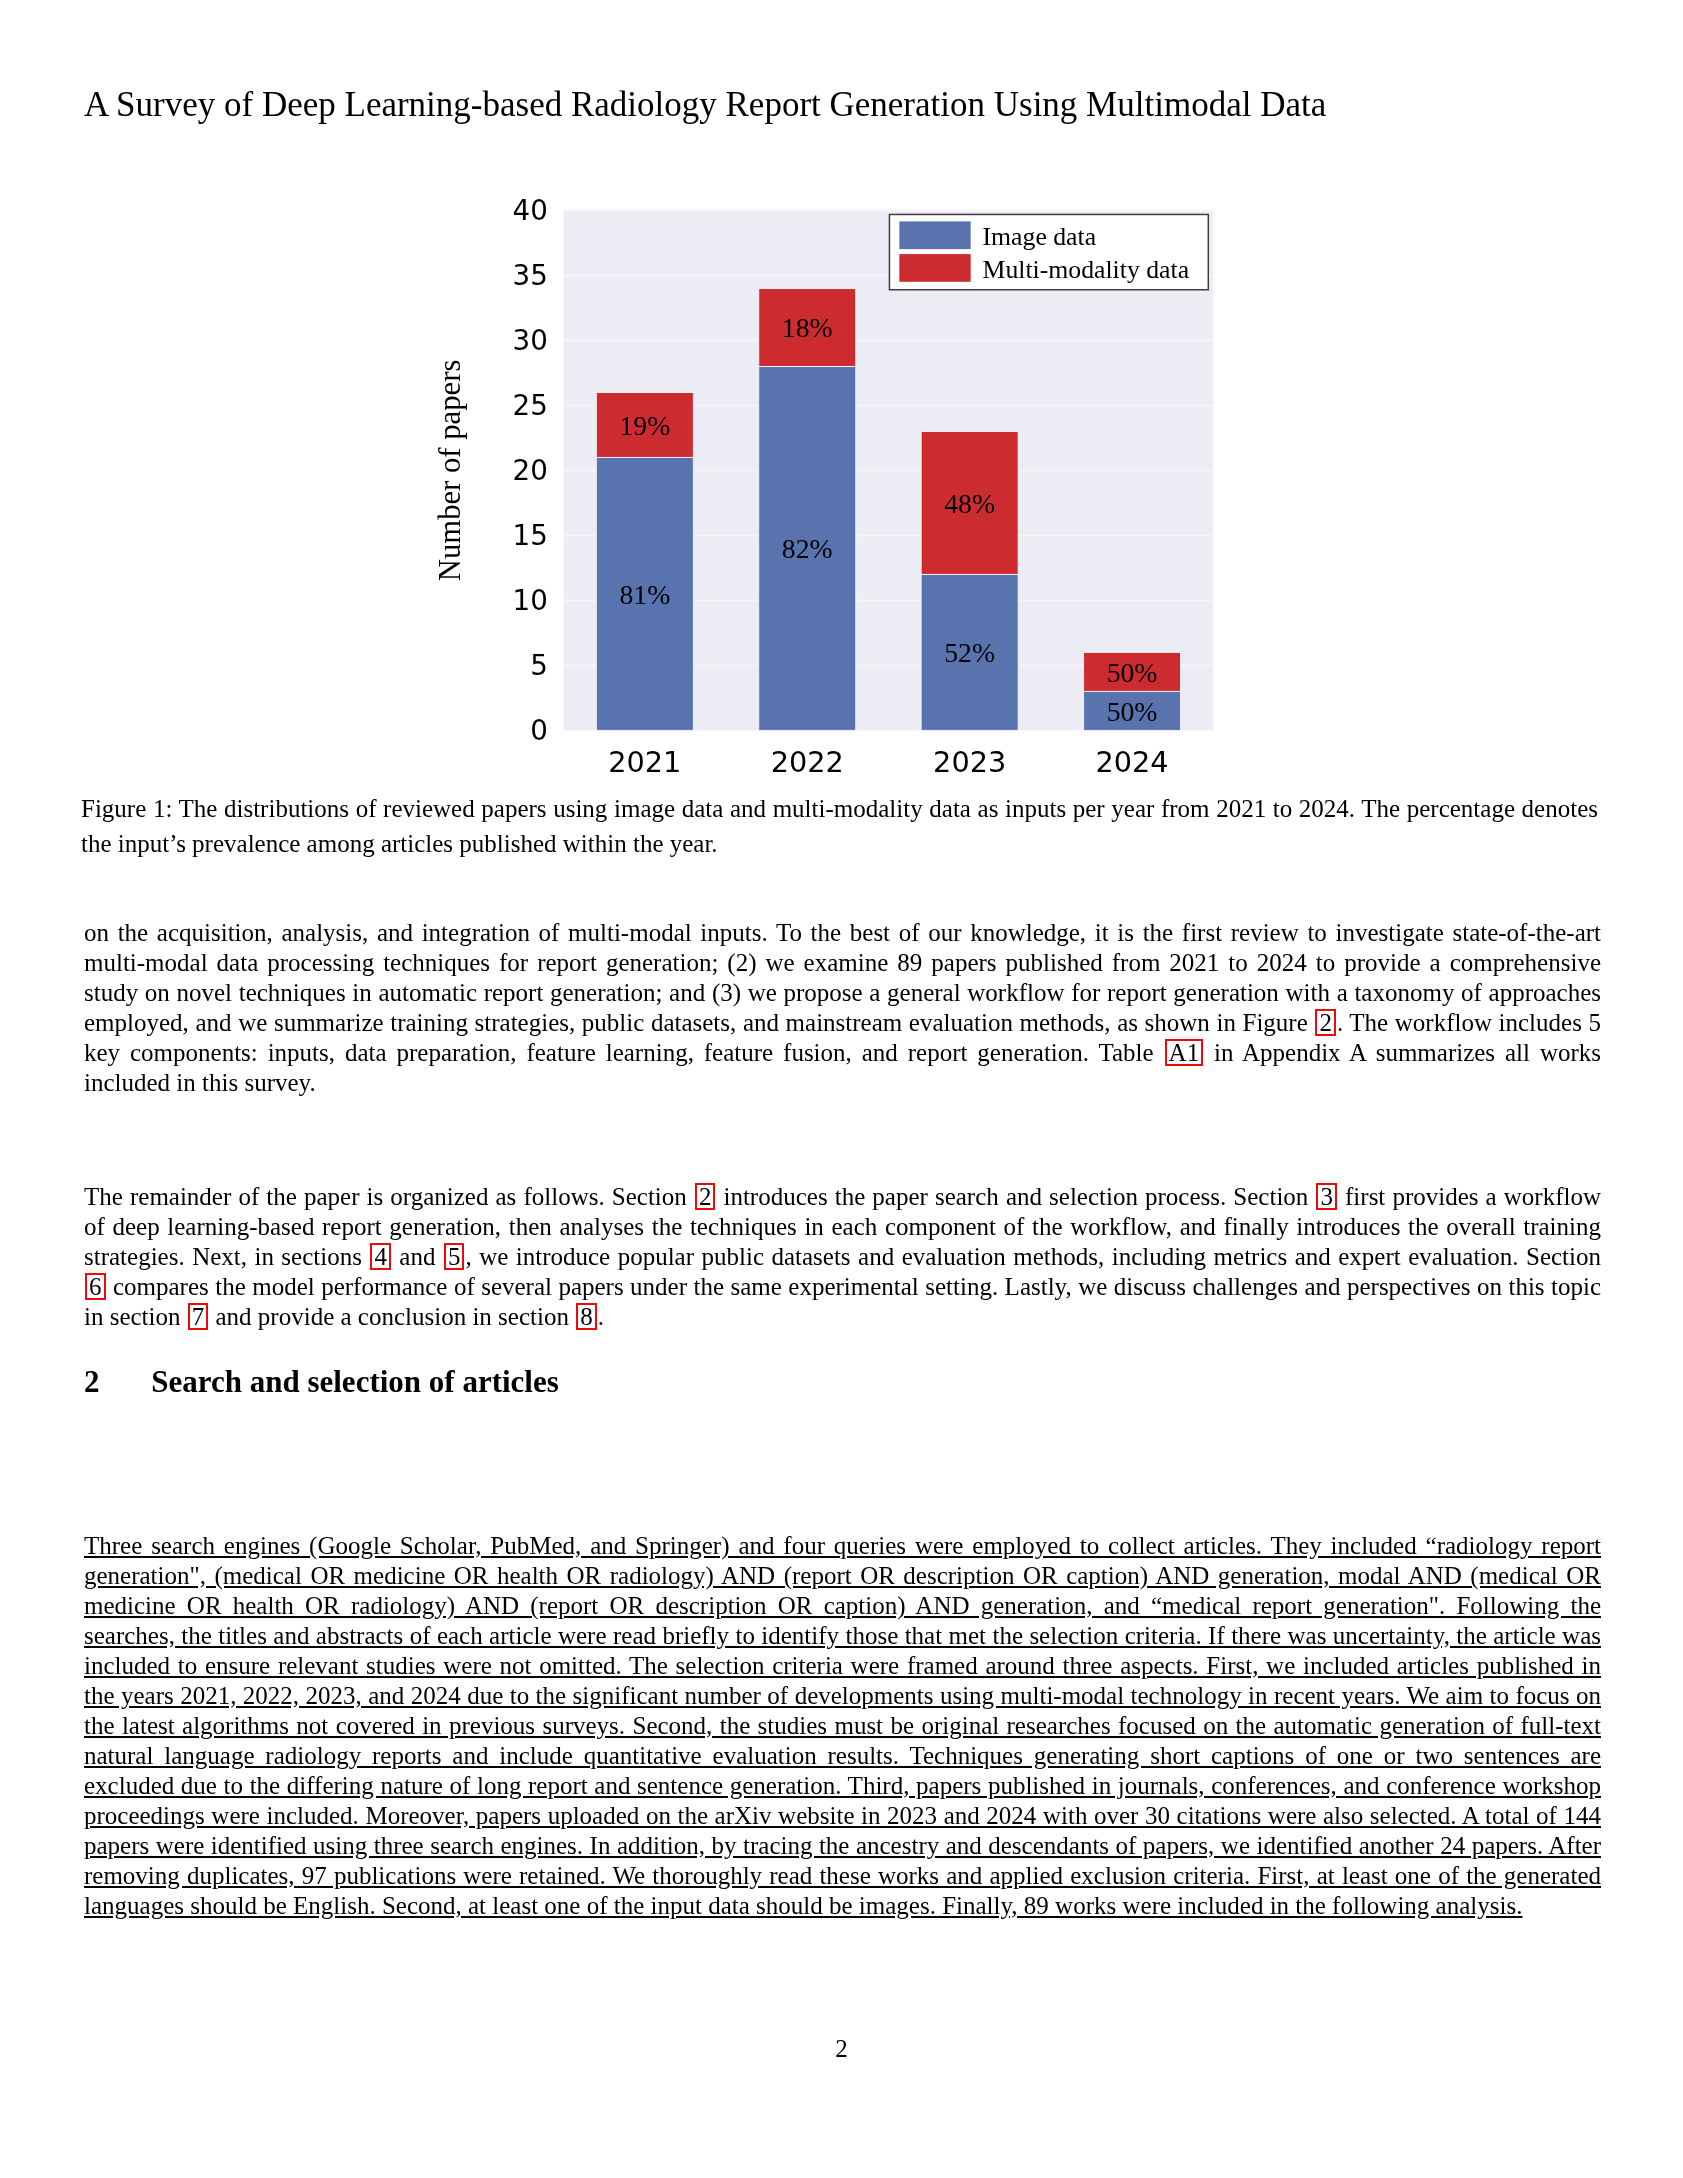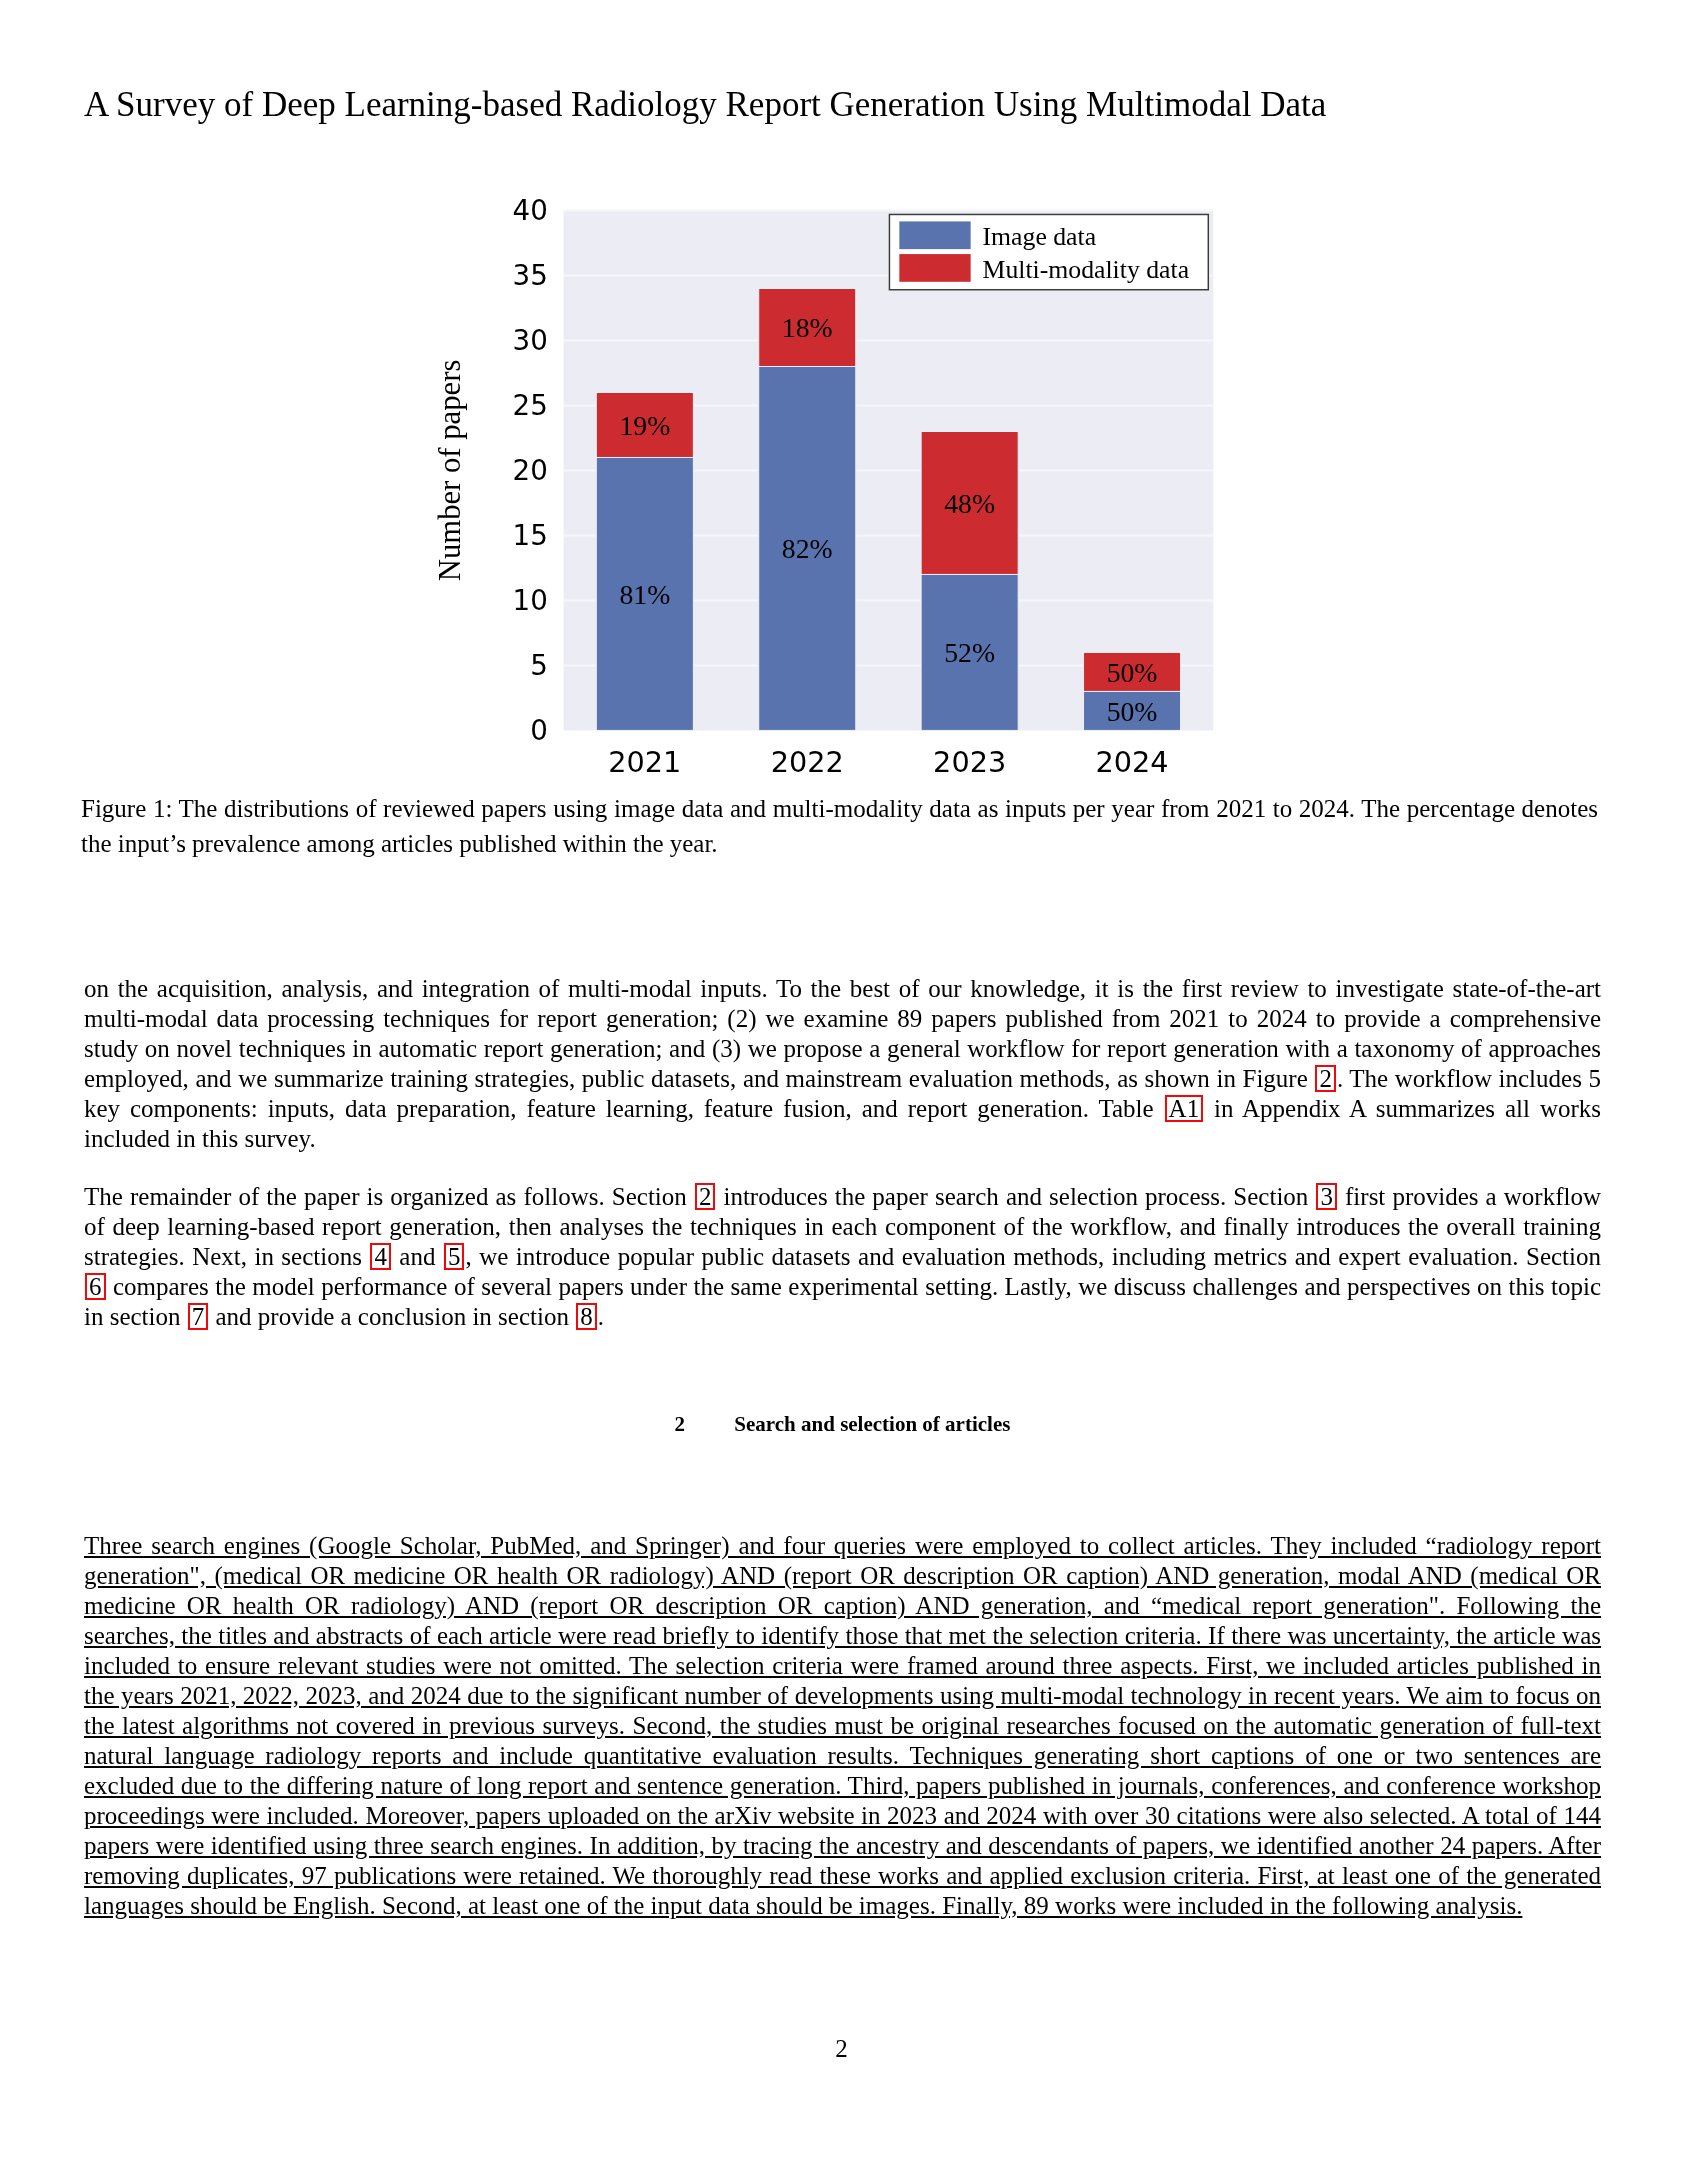--- a/index.html
+++ b/index.html
@@ -16,26 +16,26 @@
   }
   .figure-wrap{left:426px;top:145px;width:814px;height:642px;}
   .caption{
     left:81px;top:791px;width:1517px;
     font-size:25px;line-height:35px;text-align:justify;
   }
   .bodypara{
     left:84px;width:1517px;
     font-size:25px;line-height:30px;text-align:justify;
   }
-  .p1{top:974px;}
+  .p1{top:918px;}
   .p2{top:1182px;}
   .p3{top:1531px;text-decoration:underline;}
   .section-heading{
-    left:84px;top:1412px;width:1517px;
-    font-size:21px;font-weight:bold;text-align:center;
+    left:84px;top:1364px;width:1517px;
+    font-size:31px;font-weight:bold;
   }
   .section-heading .sec-num{display:inline-block;}
   .section-heading .sec-title{display:inline-block;margin-left:44px;}
   .refbox{
     display:inline-block;
     border:2px solid #ee0a0a;
     padding:0 2px;
     line-height:23px;
     margin:0 1px;
   }

